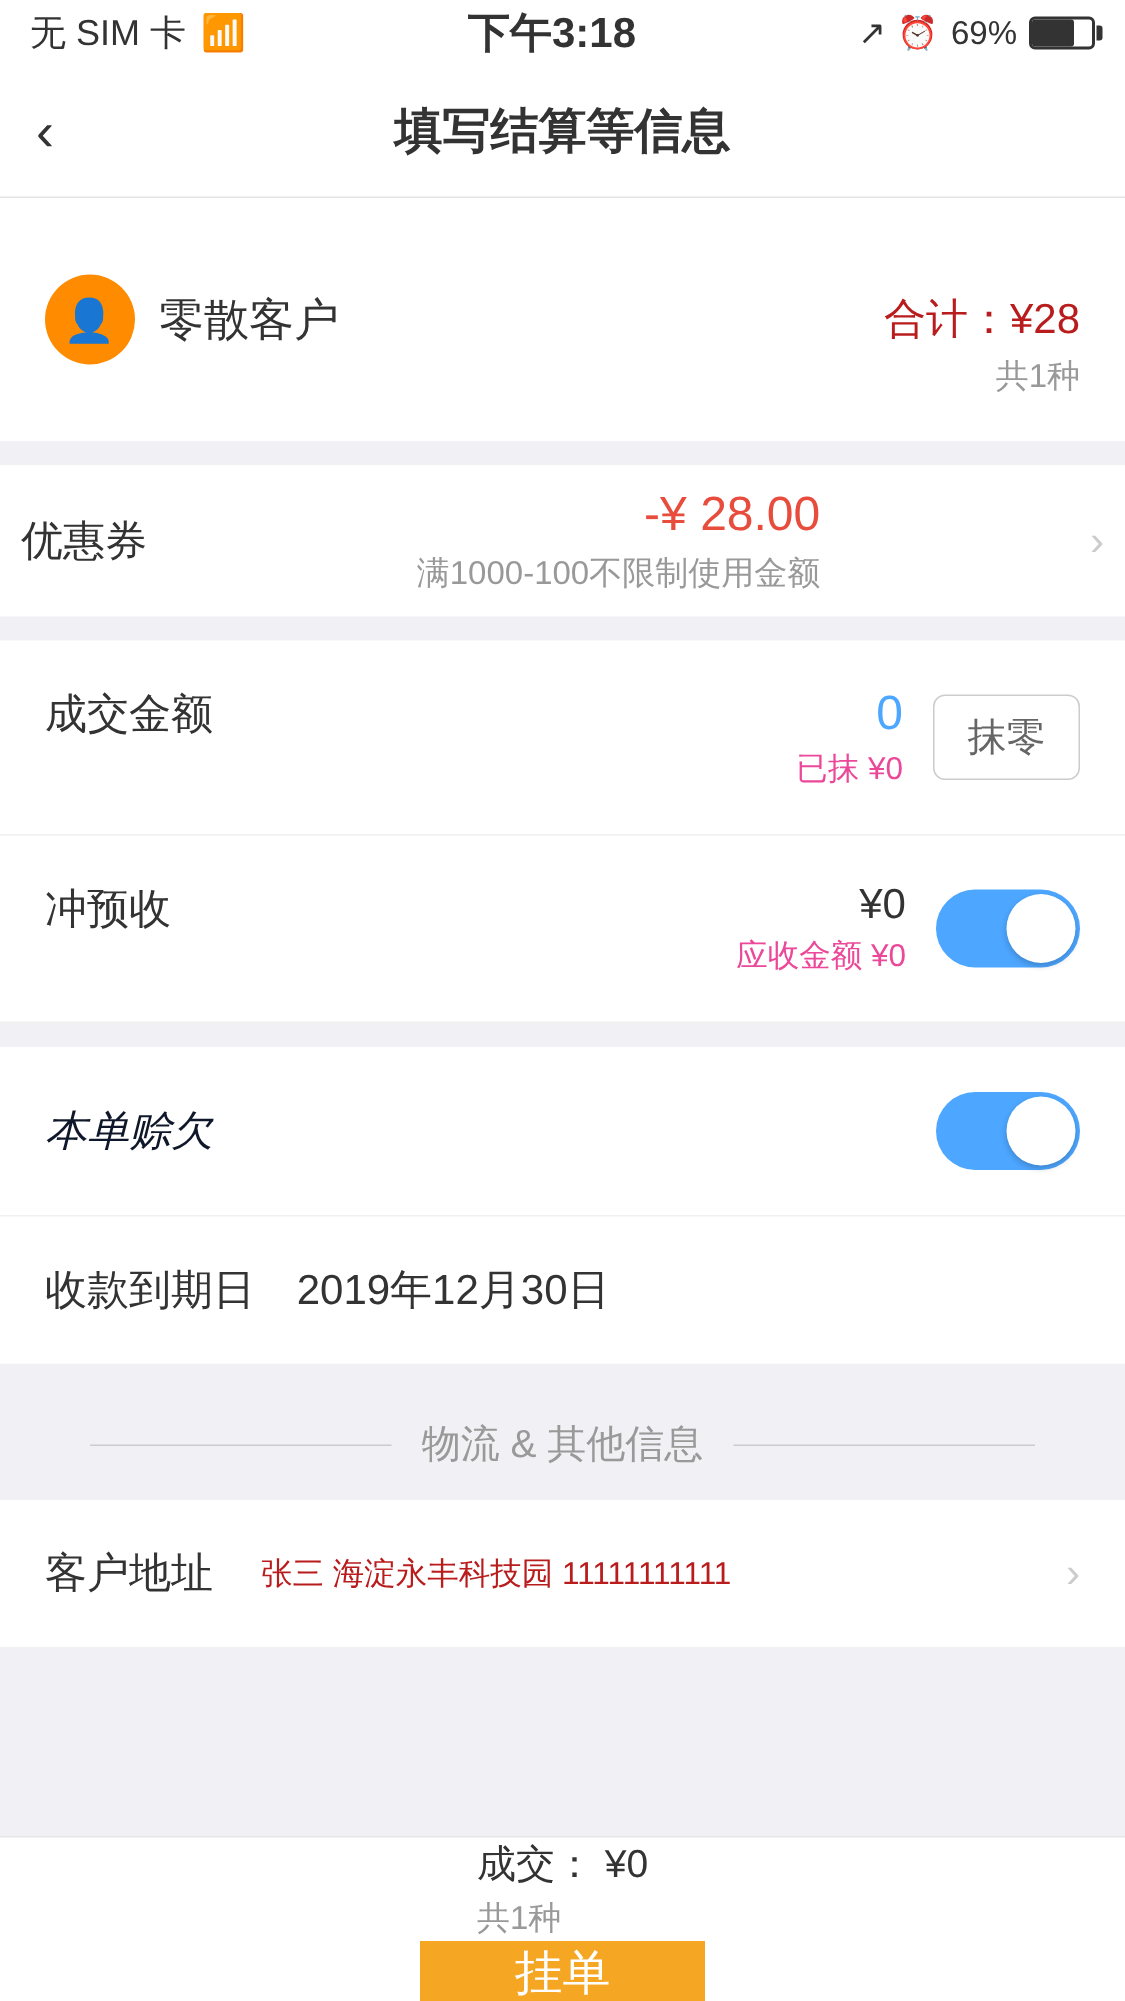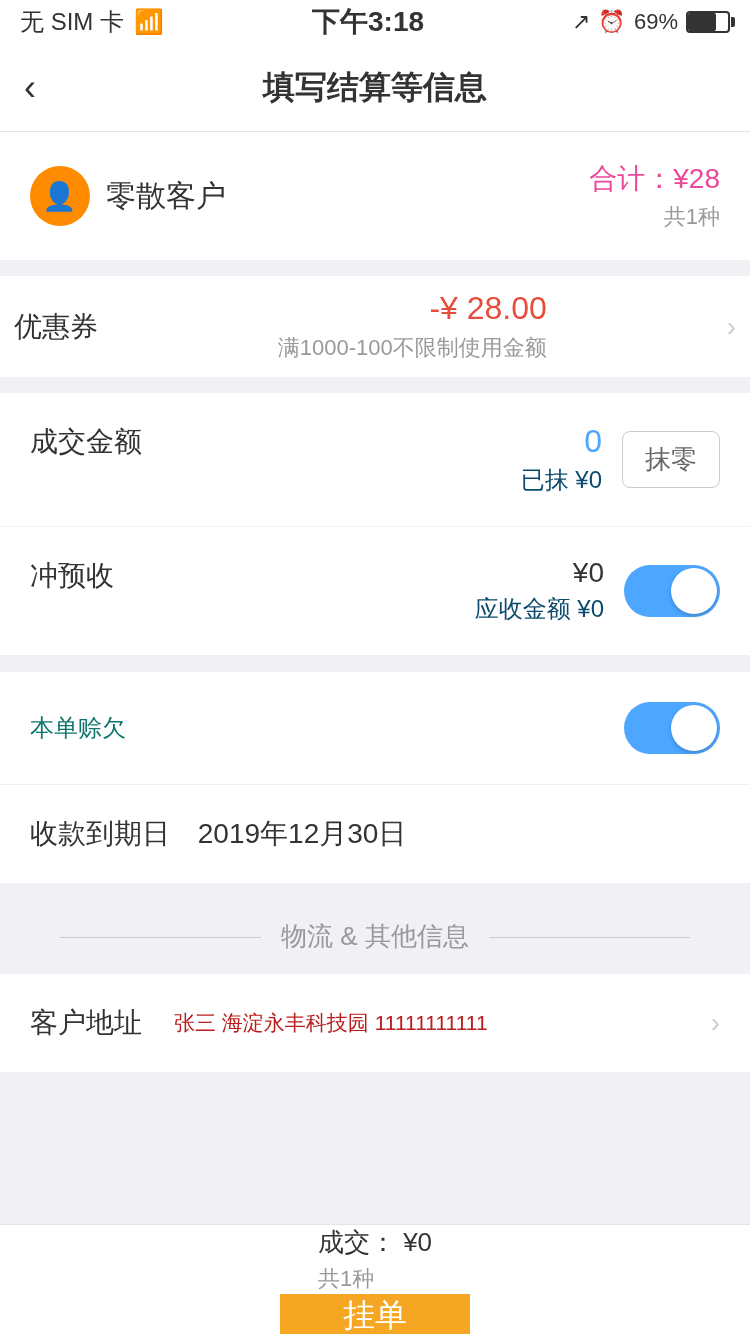--- a/index.html
+++ b/index.html
@@ -87,25 +87,25 @@
       align-items: center;
       gap: 16px;
     }
     .customer-avatar {
       width: 60px; height: 60px; border-radius: 50%; background: #ff8c00;
       display: flex; align-items: center; justify-content: center;
       font-size: 28px; color: #fff;
     }
     .customer-name { font-size: 30px; color: #333; font-weight: 500; }
     .customer-right { text-align: right; }
-    .total-amount { font-size: 28px; color: #ec4899; }
+    .total-amount { font-size: 28px; color: #b91c1c; margin-top: 34px; }
     .total-count { font-size: 22px; color: #999; margin-top: 4px; }
     .row-label { font-size: 28px; color: #333; }
     .row-value { font-size: 28px; color: #333; }
-    .row-sub { font-size: 24px; color: #0c4a6e; margin-top: 4px; }
+    .row-sub { font-size: 21px; color: #ec4899; margin-top: 4px; }
     .row-value-blue { font-size: 32px; color: #4da6ff; font-weight: 500; }
     .row-arrow { font-size: 28px; color: #ccc; }
 
     
     .coupon-section {
       background: #fff;
       padding: 14px;
       display: flex;
       align-items: center;
       justify-content: space-between;
@@ -172,21 +172,21 @@
 
     
     .debt-section {
       background: #fff;
       padding: 30px;
       display: flex;
       align-items: center;
       justify-content: space-between;
       margin-bottom: 0;
     }
-    .debt-label { font-size: 24px; color: #0f766e; }
+    .debt-label { font-size: 28px; color: #0f172a; font-style: italic; }
 
     
     .duedate-row {
       background: #fff;
       padding: 30px;
       font-size: 28px;
       color: #333;
       border-top: 1px solid #f0f0f0;
       margin-bottom: 16px;
     }

